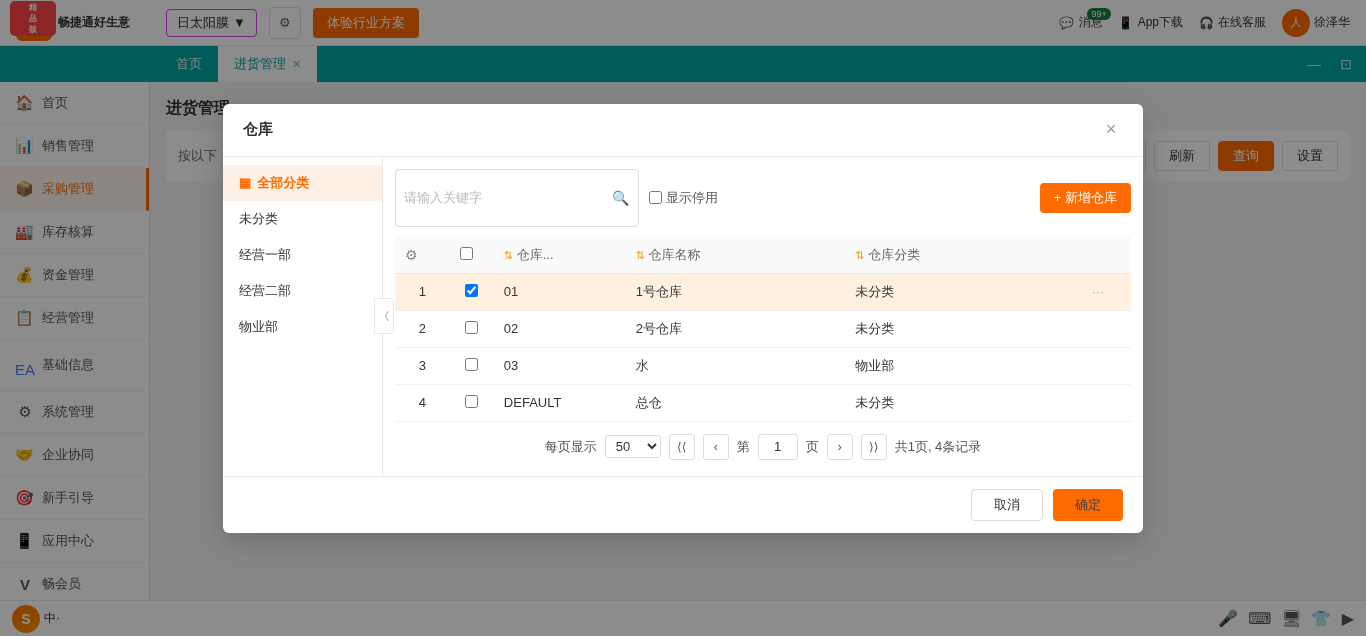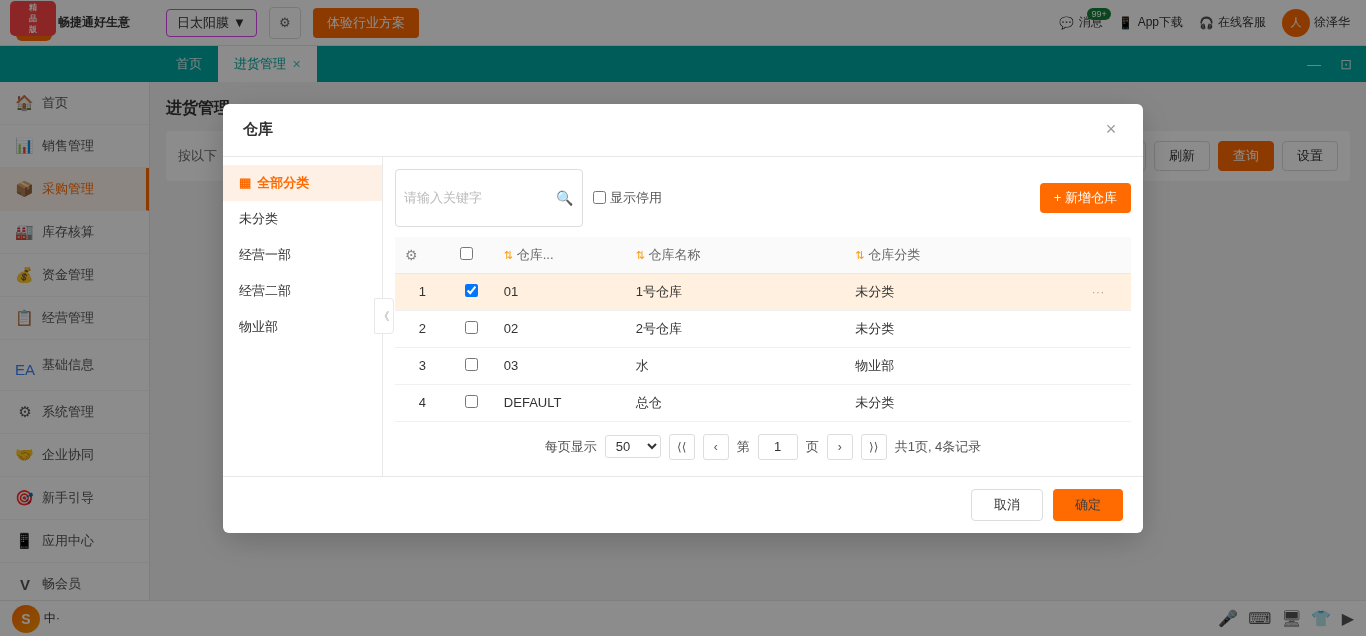--- a/index.html
+++ b/index.html
@@ -305,21 +305,21 @@
       align-items: center;
       gap: 10px;
       margin-bottom: 10px;
     }
     .search-box {
       display: flex;
       align-items: center;
       border: 1px solid #ddd;
       border-radius: 4px;
       padding: 20px 8px;
-      width: 188px;
+      width: 244px;
       background: #fff;
     }
     .search-input {
       border: none;
       outline: none;
       font-size: 13px;
       width: 100%;
       color: #333;
     }
     .search-input::placeholder { color: #bbb; }

